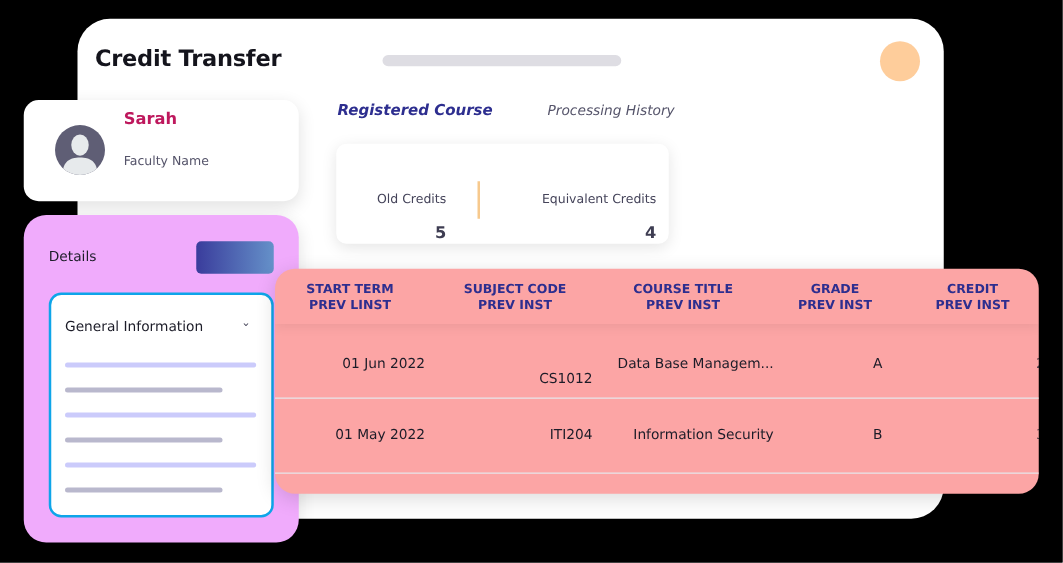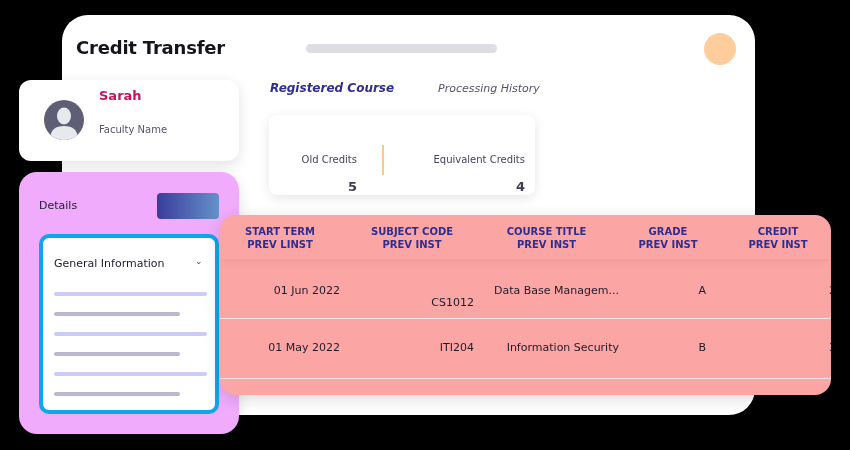--- a/index.html
+++ b/index.html
@@ -66,21 +66,21 @@
       box-shadow: 0 4px 14px rgba(0,0,0,0.12);
     }
     .details-title { position: absolute; left: 20px; top: 27px; font-size: 11px; color: #1c1c28; }
     .details-button {
       position: absolute; left: 138px; top: 21px; width: 62px; height: 26px;
       border-radius: 4px; background: linear-gradient(90deg, #3a3c9c 0%, #6591c9 100%);
       border: none;
     }
     .info-box {
       position: absolute; left: 20px; top: 62px; width: 180px; height: 180px;
-      border: 4px solid #0ea5e9; border-radius: 10px; background: #fff;
+      border: 2px solid #0ea5e9; border-radius: 10px; background: #fff;
     }
     .info-header { position: absolute; left: 11px; top: 19px; font-size: 11px; color: #1c1c28; }
     .info-chevron { position: absolute; left: 152px; top: 18px; font-size: 9px; color: #3e3d52; }
     .info-line { position: absolute; left: 11px; height: 4px; border-radius: 2px; }
     .info-line.light { width: 153px; background: #cbcbfb; }
     .info-line.dark { width: 126px; background: #b9b8cd; }
 
     .table-card {
       position: absolute; left: 220px; top: 215px; width: 611px; height: 180px;
       background: #fca5a5; border-radius: 16px;

